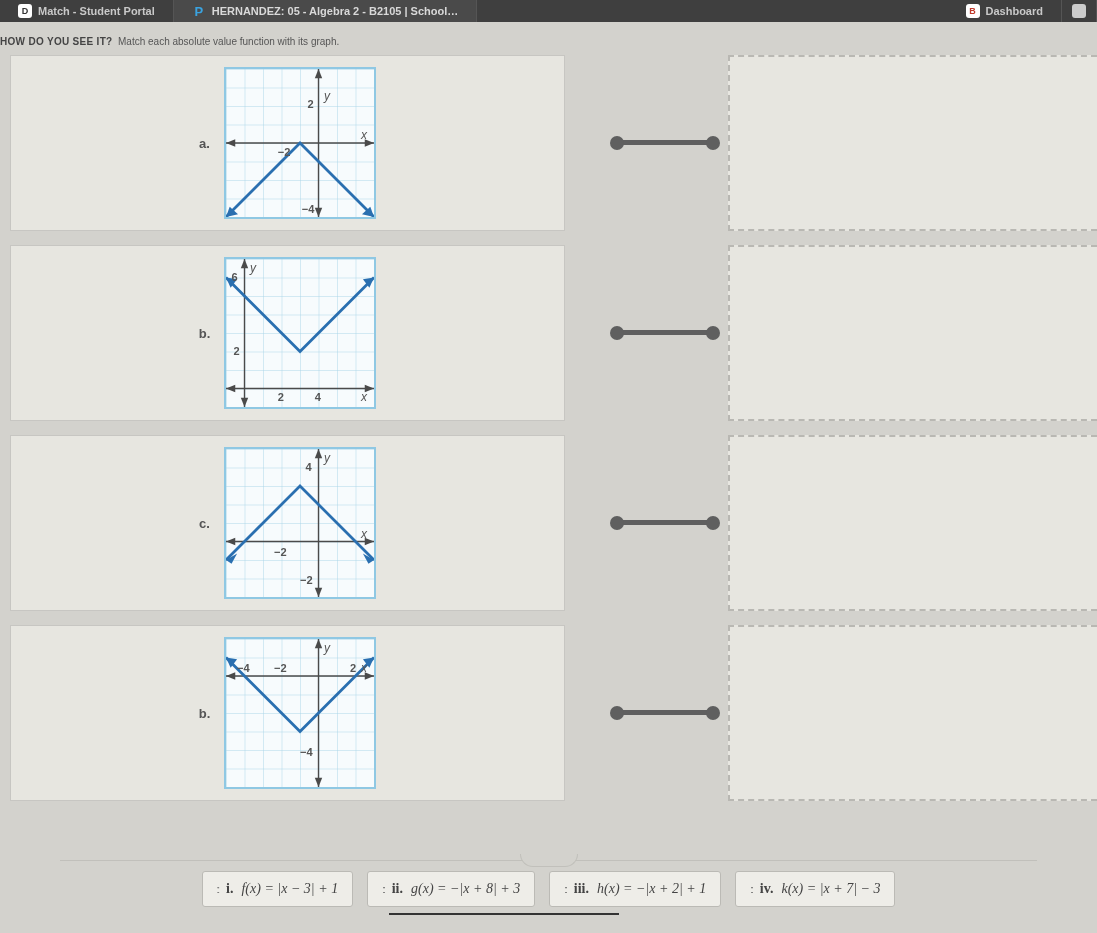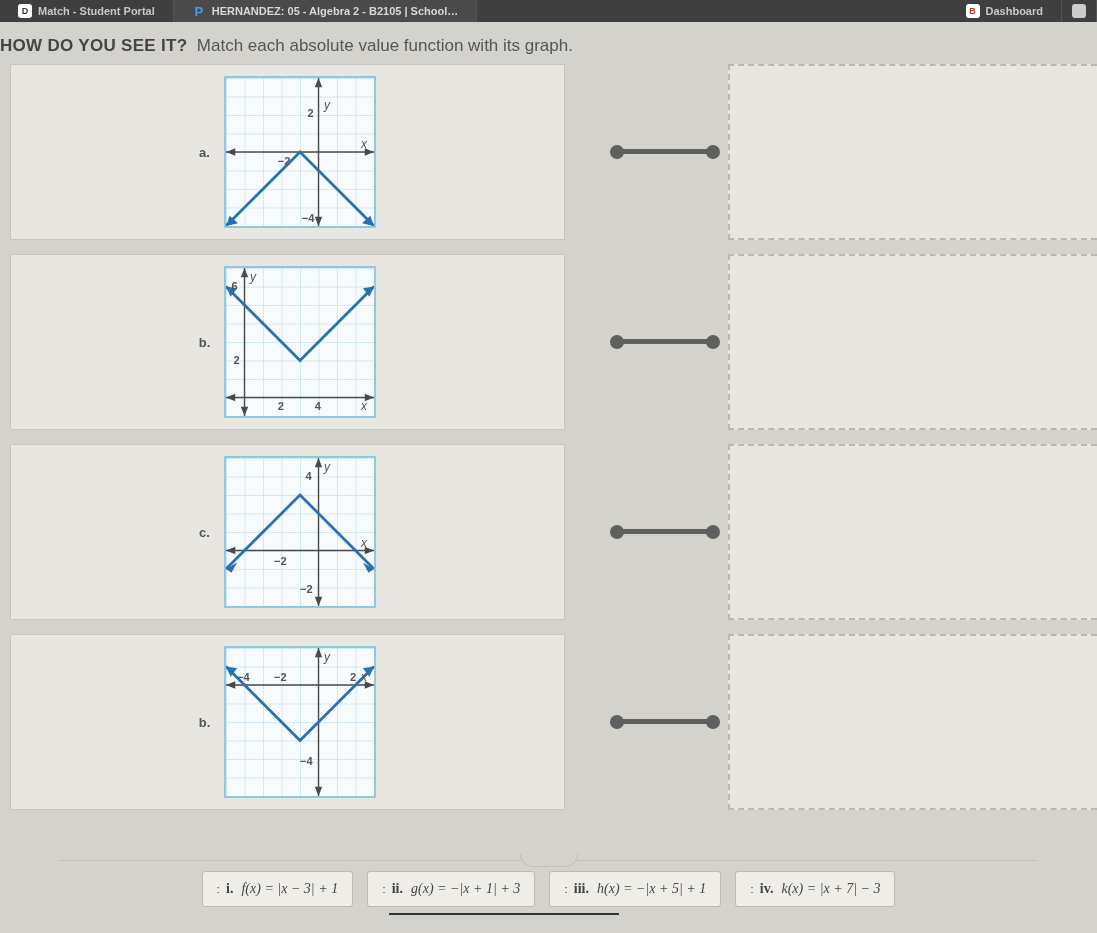--- a/index.html
+++ b/index.html
@@ -34,21 +34,21 @@
     width: 14px; height: 14px; border-radius: 3px;
     display: inline-flex; align-items:center; justify-content:center;
     font-size: 9px; font-weight: bold;
   }
   .fav-d { background:#fff; color:#333; }
   .fav-p { color:#3aa3e0; font-size:13px; }
   .fav-b { background:#fff; color:#c0392b; }
   .fav-blank { background:#ccc; }
   .question {
     padding: 14px 10px 8px 0;
-    font-size: 17px;
+    font-size: 10px;
     color: #555;
   }
   .question b { color:#444; letter-spacing:0.3px; }
   .work {
     position: relative;
     padding-left: 10px;
   }
   .row {
     display: flex;
     align-items: center;
@@ -314,26 +314,26 @@
   <div class="answers-sep"></div>
   <div class="choice-row">
     <div class="choice">
       <span class="grip">:: </span>
       <b>i.</b>
       <i>f(x) = |x − 3| + 1</i>
     </div>
     <div class="choice">
       <span class="grip">:: </span>
       <b>ii.</b>
-      <i>g(x) = −|x + 1| + 3</i>
+      <i>g(x) = −|x + 8| + 3</i>
     </div>
     <div class="choice">
       <span class="grip">:: </span>
       <b>iii.</b>
-      <i>h(x) = −|x + 5| + 1</i>
+      <i>h(x) = −|x + 2| + 1</i>
     </div>
     <div class="choice">
       <span class="grip">:: </span>
       <b>iv.</b>
       <i>k(x) = |x + 7| − 3</i>
     </div>
   </div>
   <div class="underline"></div>
 </div>
 

